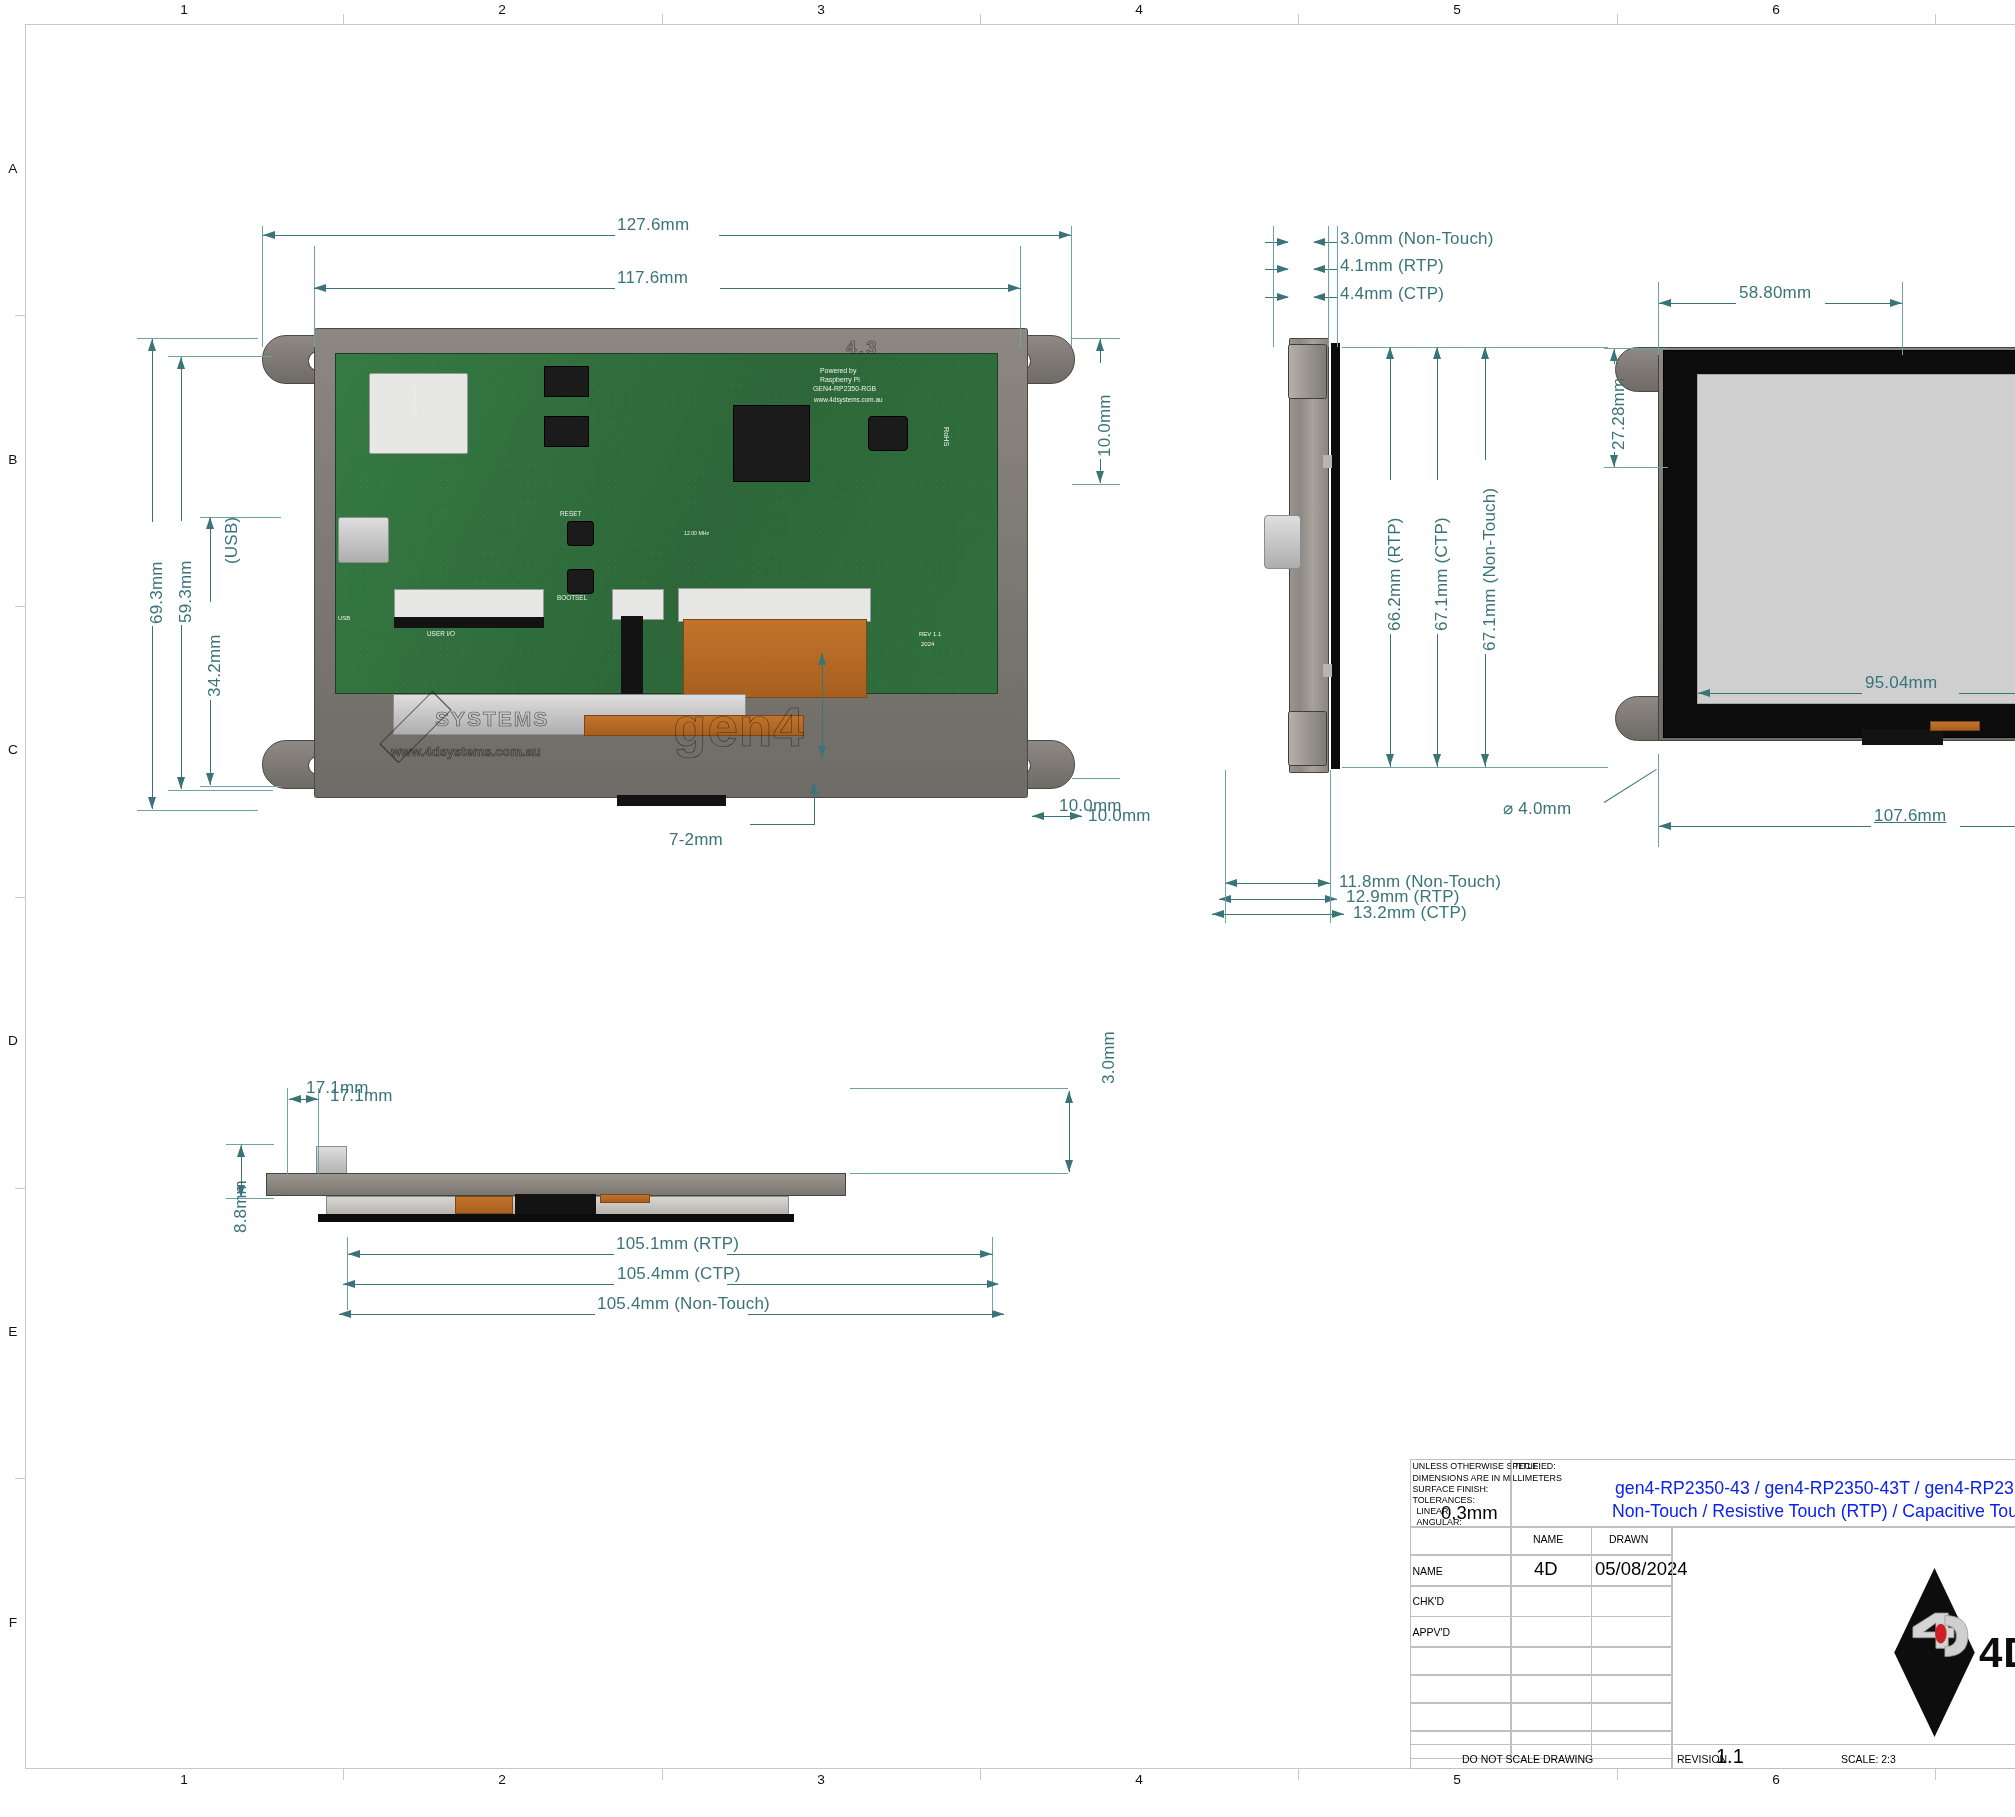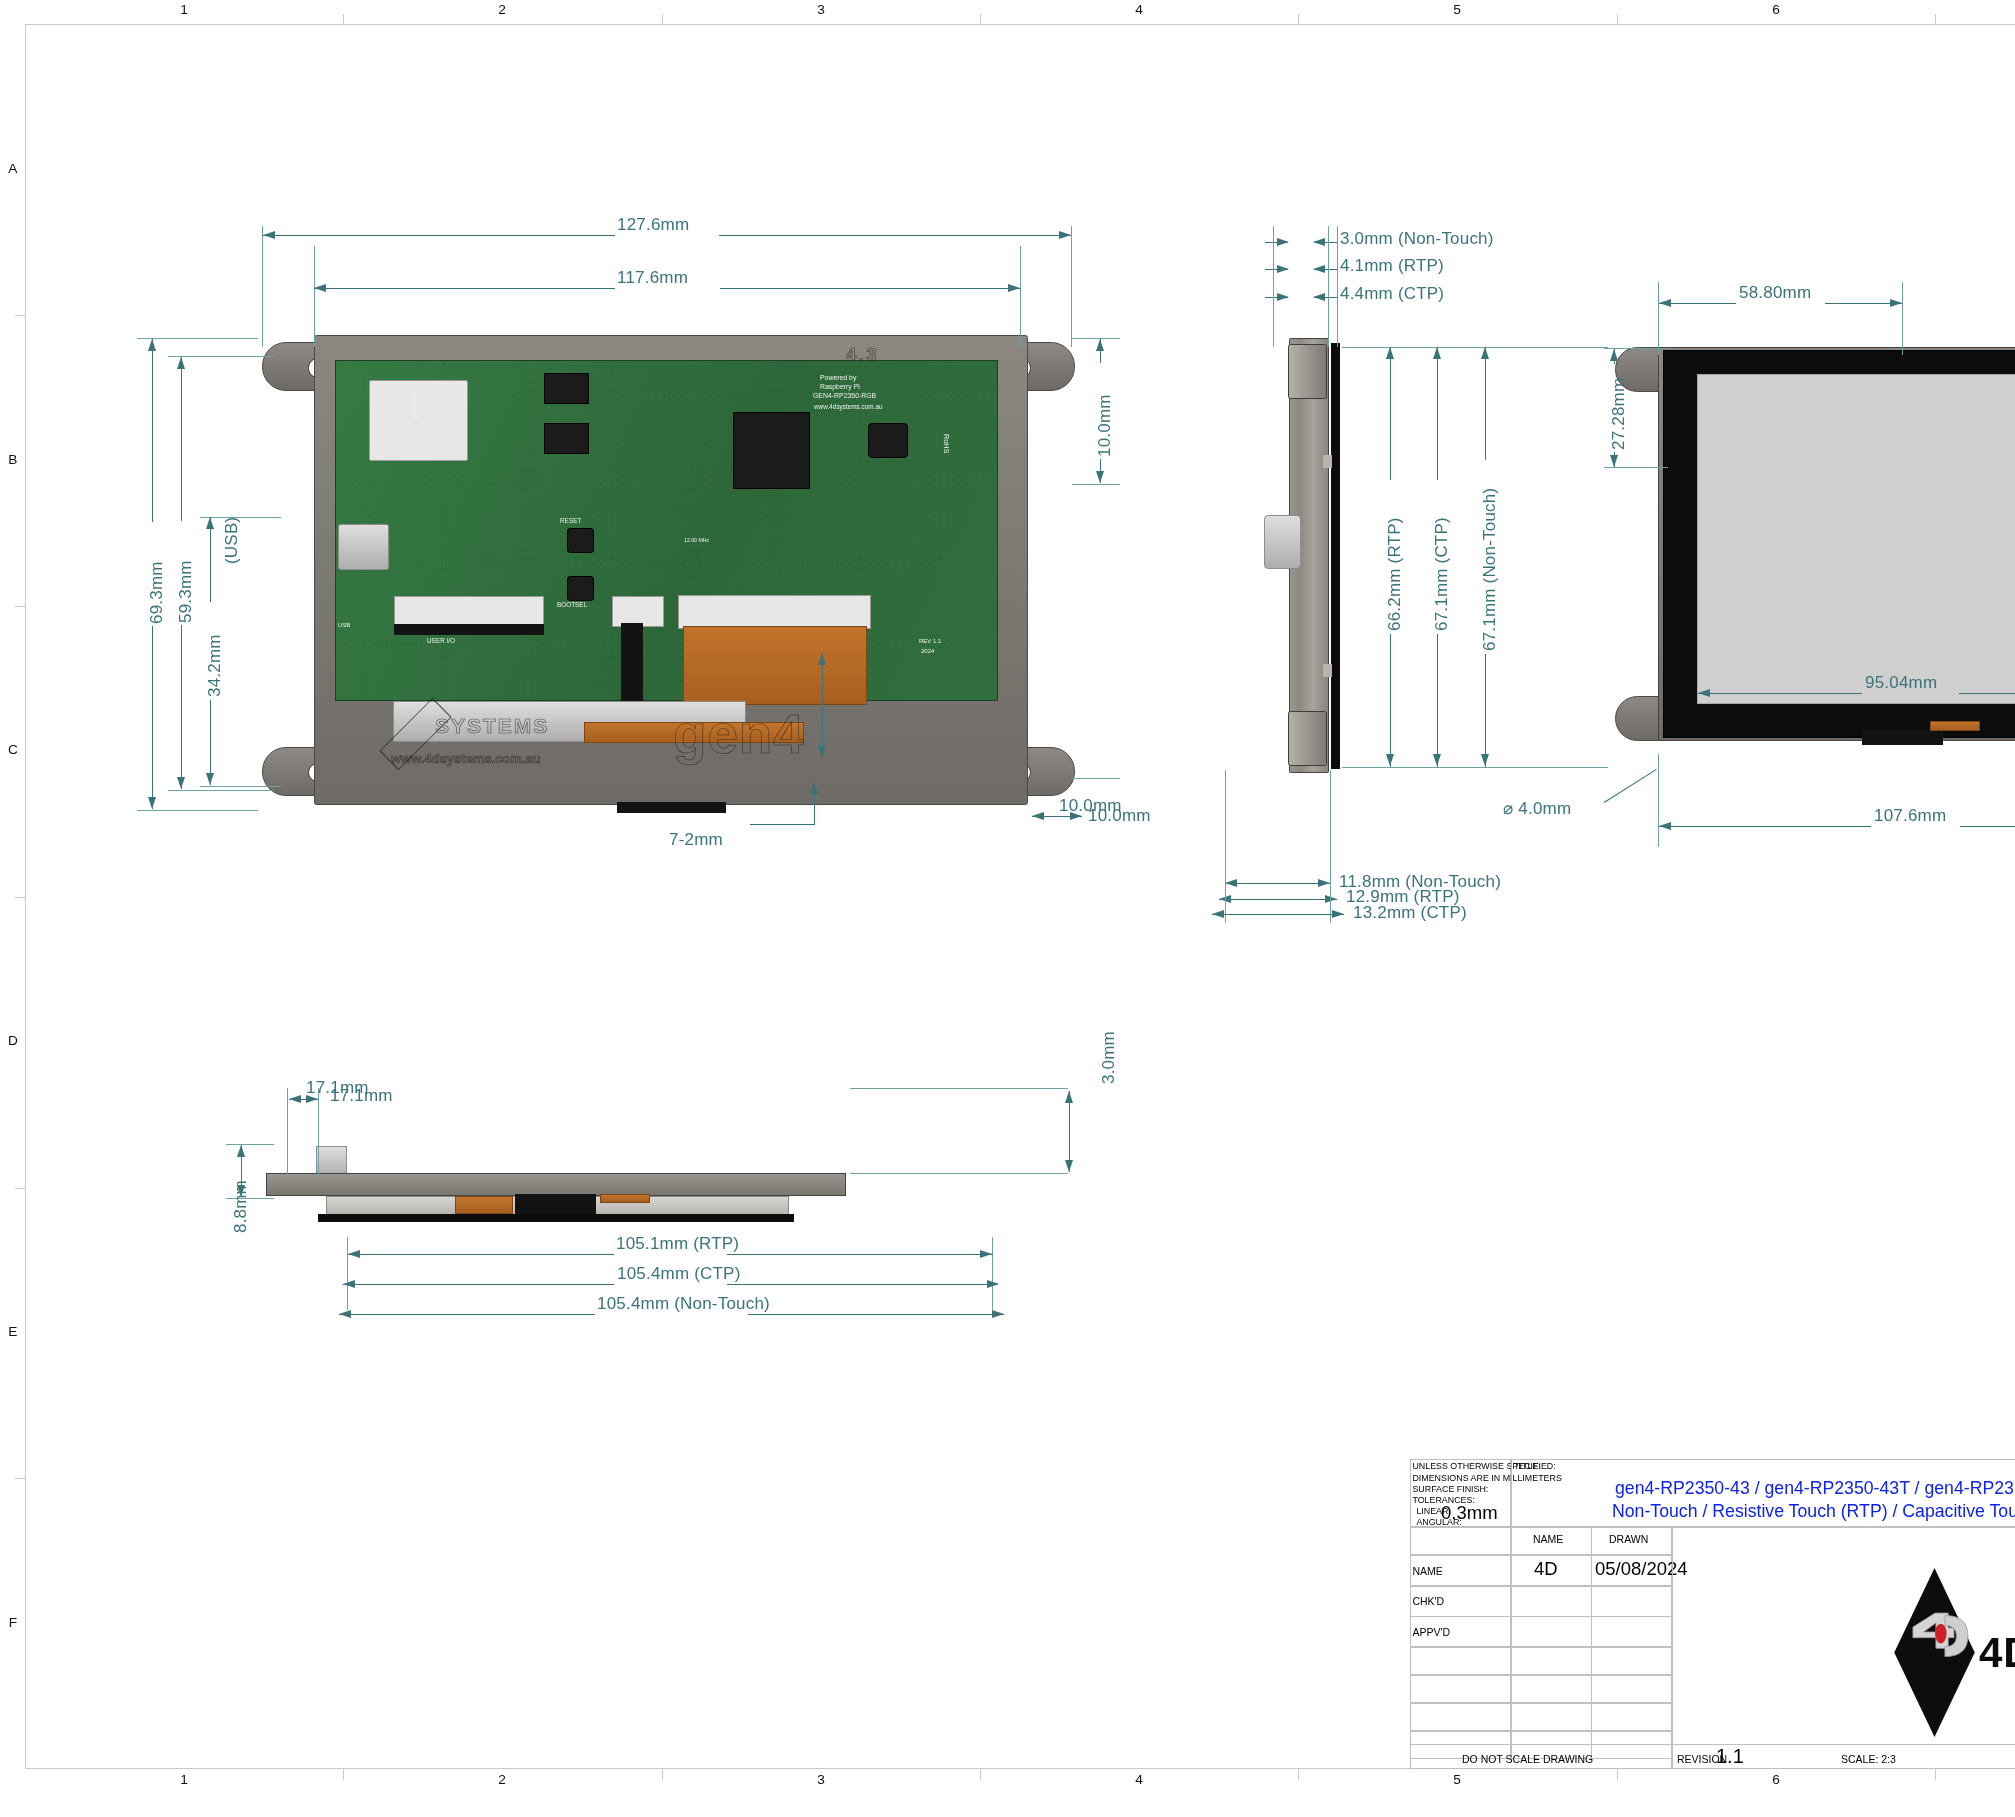--- a/index.html
+++ b/index.html
@@ -103,21 +103,21 @@
     <div class="zone-row" style="top: 742px; width: 19.3px; left: 3.2px;">C</div>
     <div class="tick-h" style="top: 606px; left: 14.5px; width: 10.5px;"></div>
     <div class="zone-row" style="top: 1033px; width: 19.3px; left: 3.2px;">D</div>
     <div class="tick-h" style="top: 897px; left: 14.5px; width: 10.5px;"></div>
     <div class="zone-row" style="top: 1324px; width: 19.3px; left: 3.2px;">E</div>
     <div class="tick-h" style="top: 1188px; left: 14.5px; width: 10.5px;"></div>
     <div class="zone-row" style="top: 1615px; width: 19.3px; left: 3.2px;">F</div>
     <div class="tick-h" style="top: 1478px; left: 14.5px; width: 10.5px;"></div>
   </div>
 
-<div class="view" style="left:266px;top:335px;width:806px;height:484px;">
+<div class="view" style="left:266px;top:328px;width:806px;height:484px;">
 
   <div class="ear" style="left:-4px;top:7.3px;width:109px;height:49px;"></div>
   <div class="ear" style="left:700px;top:7.3px;width:109px;height:49px;"></div>
   <div class="ear" style="left:-4px;top:412px;width:109px;height:49px;"></div>
   <div class="ear" style="left:700px;top:412px;width:109px;height:49px;"></div>
 
   <div class="bezel" style="left:48px;top:0px;width:714px;height:470px;border-radius:2.4px;"></div>
 
   <div class="pad-strip" style="left:69px;top:25px;width:30px;height:341px;"></div>
   <div class="pad-strip" style="left:701px;top:25px;width:31px;height:341px;"></div>
@@ -321,21 +321,21 @@
     <div class="arw d" style="left: 1610px; top: 455px;"></div>
     <div class="dim v" style="left: 1609px; top: 450px;">27.28mm</div>
     <div class="dline h" style="left: 1698px; top: 693px; width: 164px;"></div>
     <div class="dline h" style="left: 1959px; top: 693px; width: 164px;"></div>
     <div class="arw l" style="left: 1698px; top: 689px;"></div>
     <div class="dim" style="left: 1865px; top: 673px;">95.04mm</div>
     <div class="xline v" style="left: 1658px; top: 754px; width: 0.8px; height: 93px;"></div>
     <div class="dline h" style="left: 1659px; top: 826px; width: 212px;"></div>
     <div class="dline h" style="left: 1960px; top: 826px; width: 212px;"></div>
     <div class="arw l" style="left: 1659px; top: 822px;"></div>
-    <div class="dim" style="left: 1874px; top: 806px;">107.6mm</div>
+    <div class="dim" style="left: 1874px; top: 806px; text-decoration: underline;">107.6mm</div>
     <div class="xline v" style="left: 287px; top: 1088px; width: 0.8px; height: 89px;"></div>
     <div class="xline v" style="left: 318px; top: 1088px; width: 0.8px; height: 89px;"></div>
     <div class="dline h" style="left: 289px; top: 1099px; width: 15px;"></div>
     <div class="dline h" style="left: 303px; top: 1099px; width: 15px;"></div>
     <div class="arw l" style="left: 289px; top: 1095px;"></div>
     <div class="arw r" style="left: 306px; top: 1095px;"></div>
     <div class="dim" style="left: 306px; top: 1078px;">17.1mm</div>
     <div class="dim" style="left: 330px; top: 1086px;">17.1mm</div>
     <div class="xline h" style="left: 226px; top: 1144px; width: 48px; height: 0.8px;"></div>
     <div class="xline h" style="left: 226px; top: 1198px; width: 48px; height: 0.8px;"></div>

